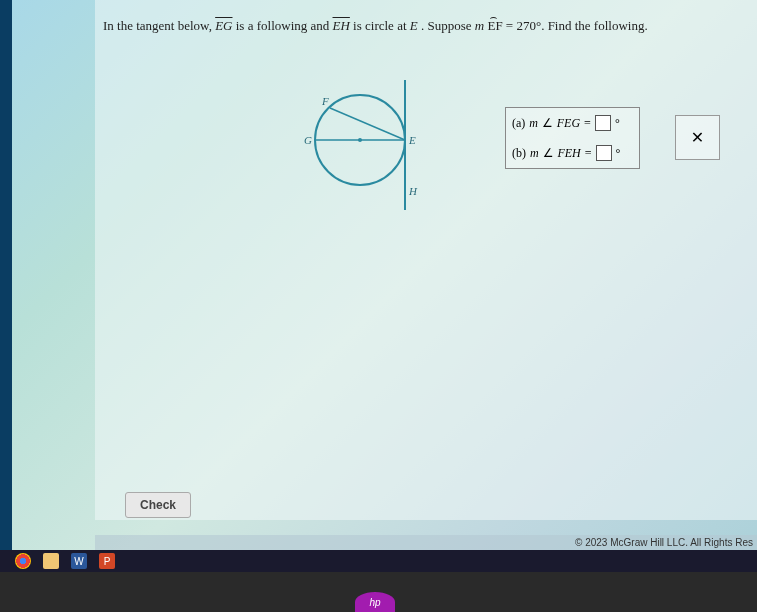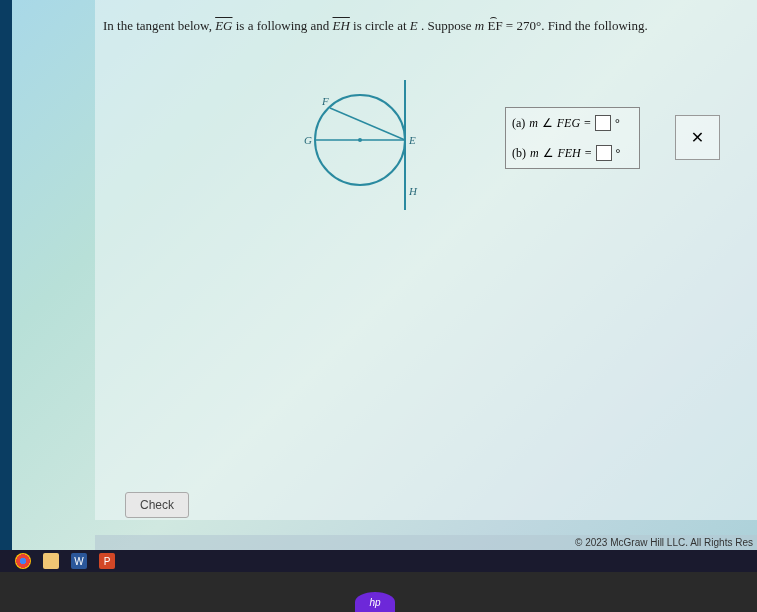--- a/index.html
+++ b/index.html
@@ -82,20 +82,21 @@
     .check-btn {
       position: absolute;
       top: 492px; left: 30px;
       padding: 5px 14px;
       background: #e8e8e8;
       border: 1px solid #aaa;
       border-radius: 3px;
       font-size: 12px;
       color: #444;
       cursor: pointer;
+      font-weight: bold;
     }
     .copyright {
       position: absolute;
       top: 535px; right: 0;
       width: 662px; left: 95px;
       height: 15px;
       background: rgba(180, 200, 210, 0.6);
       font-size: 10px;
       color: #333;
       text-align: right;
@@ -127,21 +128,21 @@
     .laptop-base {
       position: absolute;
       bottom: 0; left: 0;
       width: 757px; height: 40px;
       background: #2a2a2a;
     }
     .hp-logo {
       position: absolute;
       bottom: 0; left: 355px;
       width: 40px; height: 20px;
-      background: #6d28d9;
+      background: #a21caf;
       border-radius: 50% 50% 0 0;
       color: white;
       font-size: 10px;
       font-style: italic;
       text-align: center;
       line-height: 22px;
     }
     .pt-label { font-style: italic; font-family: Georgia, serif; font-size: 11px; fill: #2a6a7a; }
   </style>
 </head>

